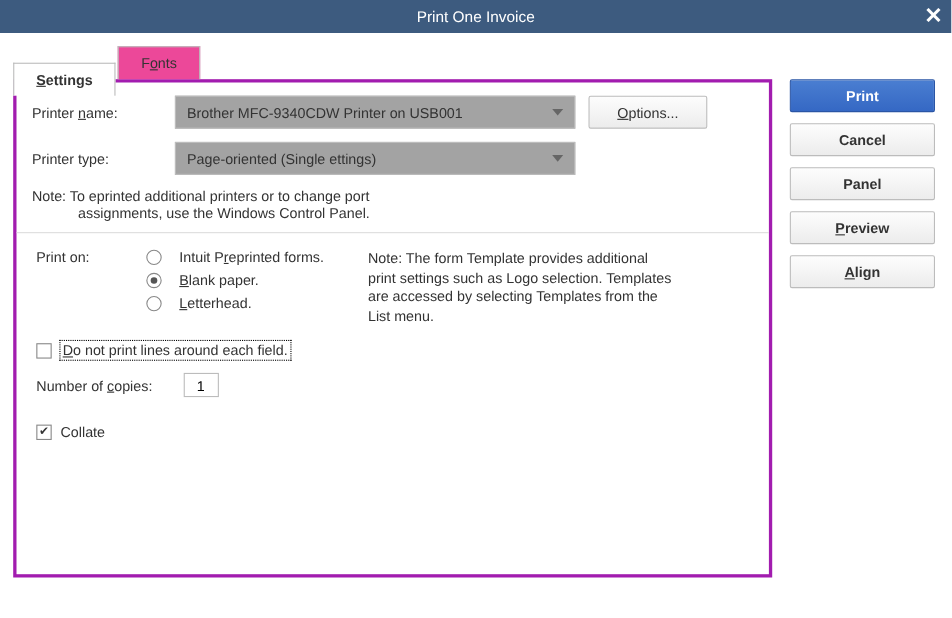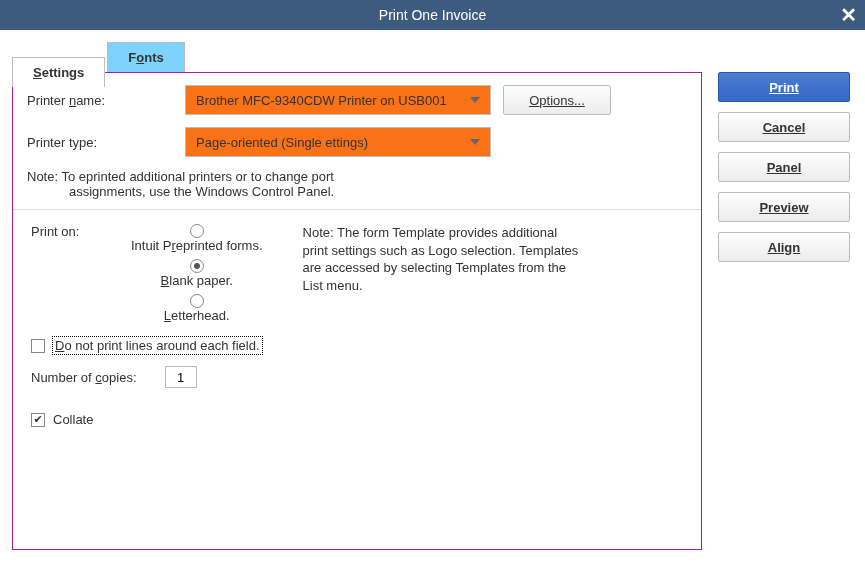--- a/index.html
+++ b/index.html
@@ -44,83 +44,80 @@
   padding-top: 30px;
 }
 .tabs {
   display: flex;
   position: relative;
   z-index: 2;
 }
 .tab {
   border: 1px solid #bcbcbc;
   padding: 7px 20px;
-  background: #7dd3fc;
+  background: #ec4899;
   font-size: 13px;
   color: #333;
   cursor: pointer;
   margin-right: 2px;
   border-bottom: none;
   position: relative;
-  font-weight: bold;
 }
 .tab.active {
   background: #fff;
   font-weight: bold;
   top: 15px;
 }
 .tab .ul { text-decoration: underline; }
 .panel {
-  border: 1px solid #a21caf;
+  border: 3px solid #a21caf;
   background: #fff;
   padding: 12px 14px;
   margin-top: 0px;
   position: relative;
   z-index: 1;
 }
 .row {
   display: flex;
   align-items: center;
   margin-bottom: 12px;
 }
 .label {
   width: 130px;
   color: #333;
 }
 .dropdown {
   border: 1px solid #bcbcbc;
-  background: #f97316;
+  background: #a3a3a3;
   height: 30px;
   display: flex;
   align-items: center;
   justify-content: space-between;
   padding: 0 10px;
-  width: 306px;
-  cursor: pointer;
-  color: #333;
-  margin-left: 28px;
+  width: 364px;
+  cursor: pointer;
+  color: #333;
 }
 .dropdown .caret {
   width: 0; height: 0;
   border-left: 5px solid transparent;
   border-right: 5px solid transparent;
   border-top: 6px solid #666;
 }
 .btn {
   border: 1px solid #bcbcbc;
   background: linear-gradient(#fdfdfd, #ececec);
   height: 30px;
   display: flex;
   align-items: center;
   justify-content: center;
   cursor: pointer;
   font-size: 13px;
   color: #333;
   border-radius: 2px;
-  text-decoration: underline;
 }
 .options-btn {
   width: 108px;
   margin-left: 12px;
 }
 .note {
   color: #333;
   margin-bottom: 10px;
   padding-left: 0px;
 }
@@ -144,23 +141,22 @@
   width: 100px;
 }
 .radio-group {
   display: flex;
   flex-direction: column;
   gap: 6px;
 }
 .radio-item {
   display: flex;
   align-items: center;
-  gap: 0;
-  cursor: pointer;
-  flex-direction: column;
+  gap: 16px;
+  cursor: pointer;
 }
 .radio {
   width: 14px; height: 14px;
   border: 1px solid #888;
   border-radius: 50%;
   background: #fff;
   display: flex;
   align-items: center;
   justify-content: center;
 }

